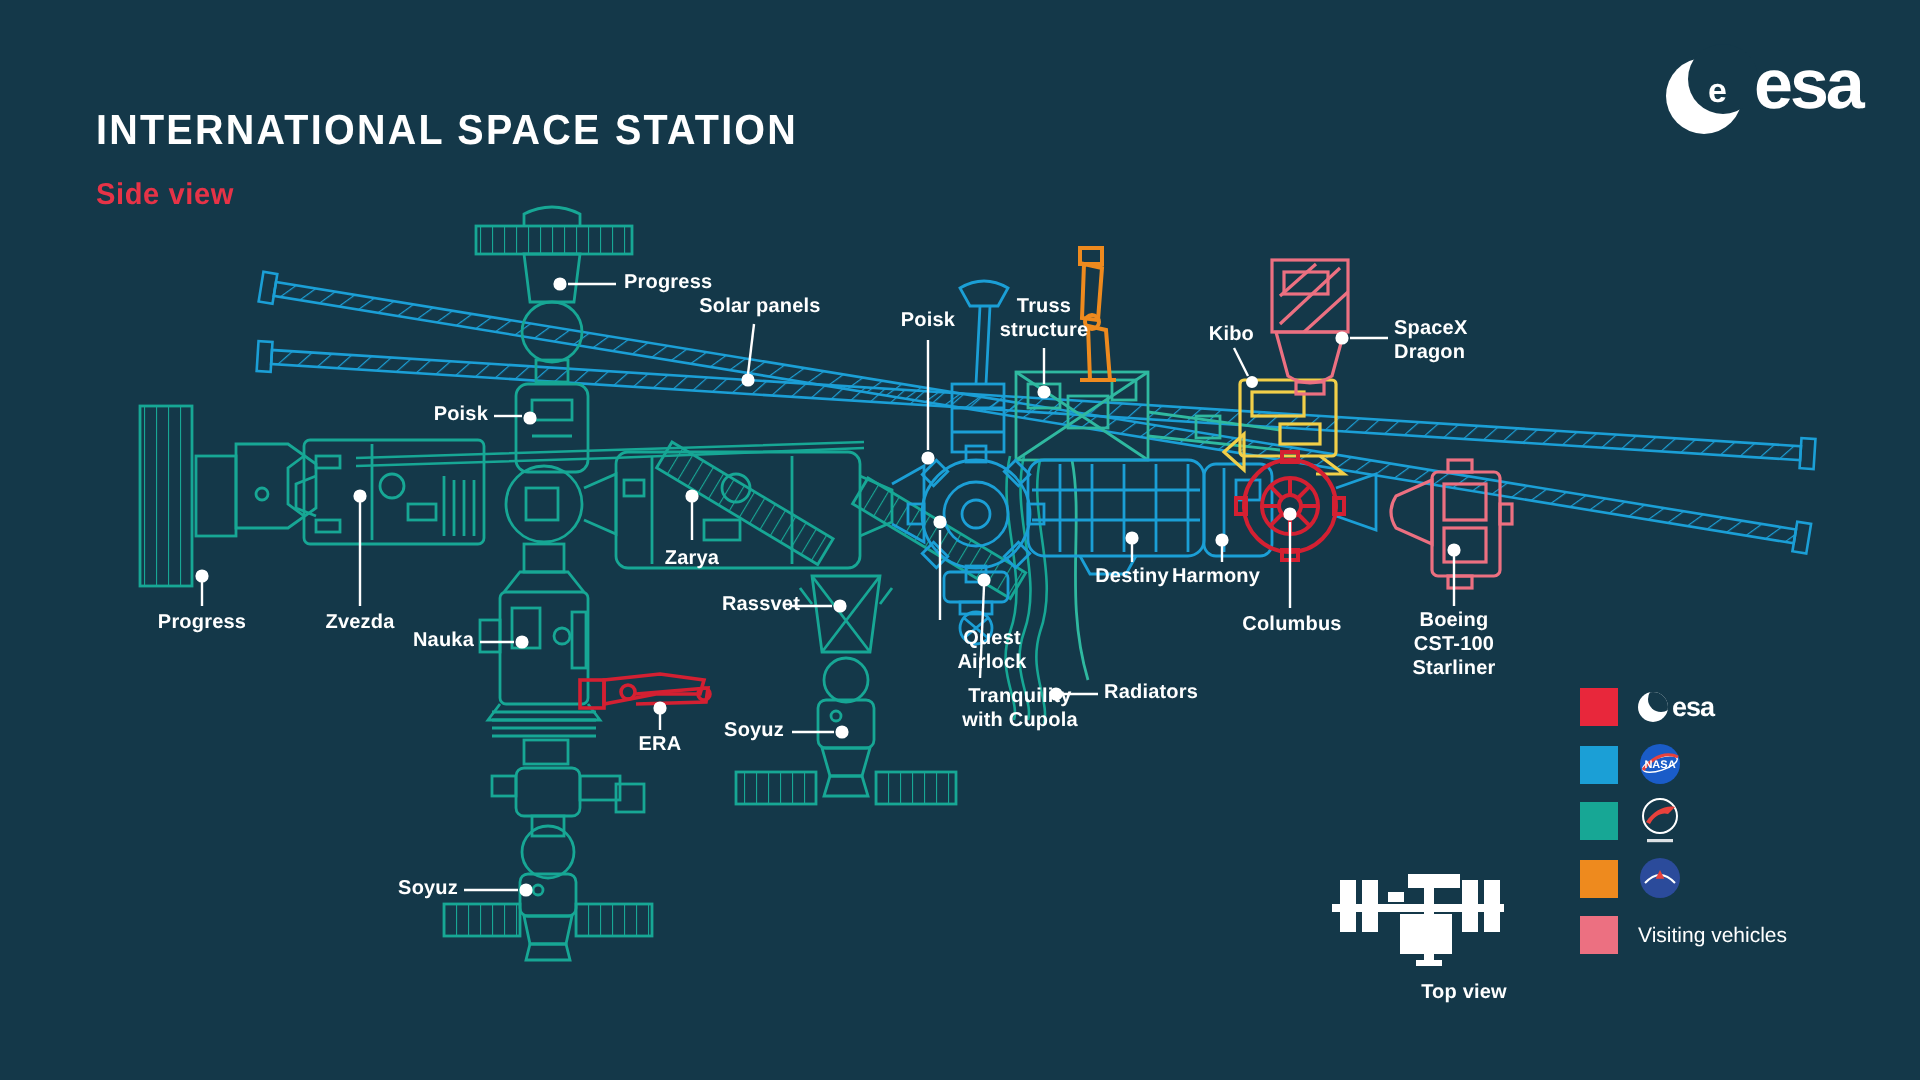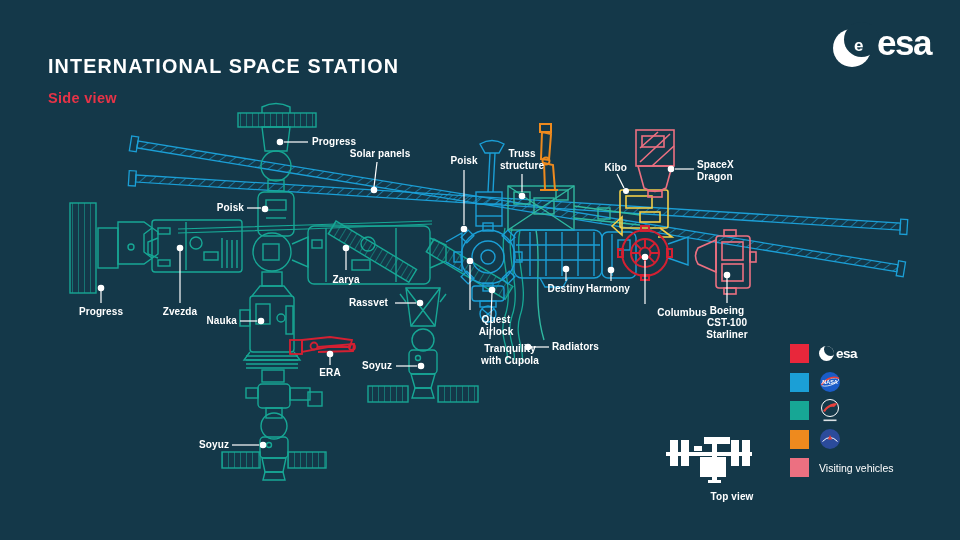--- a/index.html
+++ b/index.html
@@ -392,32 +392,32 @@
   <div class="lbl l" style="left:312px;top:142px">Progress</div>
   <div class="lbl c" style="left:380px;top:148px">Solar panels</div>
   <div class="lbl cv" style="left:464px;top:161px">Poisk</div>
   <div class="lbl cv" style="left:522px;top:160px">Truss
 structure</div>
   <div class="lbl r" style="left:627px;top:168px">Kibo</div>
   <div class="lbl l" style="left:697px;top:171px">SpaceX
 Dragon</div>
   <div class="lbl r" style="left:244px;top:208px">Poisk</div>
   <div class="lbl c" style="left:346px;top:274px">Zarya</div>
-  <div class="lbl r" style="left:388px;top:303px">Rassvet</div>
+  <div class="lbl r" style="left:400px;top:303px">Rassvet</div>
   <div class="lbl c" style="left:101px;top:306px">Progress</div>
   <div class="lbl c" style="left:180px;top:306px">Zvezda</div>
   <div class="lbl r" style="left:237px;top:321px">Nauka</div>
   <div class="lbl c" style="left:496px;top:314px">Quest
 Airlock</div>
   <div class="lbl c" style="left:510px;top:343px">Tranquility
 with Cupola</div>
   <div class="lbl c" style="left:566px;top:283px">Destiny</div>
   <div class="lbl c" style="left:608px;top:283px">Harmony</div>
   <div class="lbl l" style="left:552px;top:347px">Radiators</div>
-  <div class="lbl c" style="left:682px;top:307px">Columbus</div>
+  <div class="lbl c" style="left:646px;top:307px">Columbus</div>
   <div class="lbl c" style="left:727px;top:305px">Boeing
 CST-100
 Starliner</div>
   <div class="lbl c" style="left:330px;top:367px">ERA</div>
   <div class="lbl r" style="left:392px;top:366px">Soyuz</div>
   <div class="lbl r" style="left:229px;top:445px">Soyuz</div>
   <div class="lbl c" style="left:732px;top:491px">Top view</div>
 
   <div class="legend">
     <div class="lrow">

